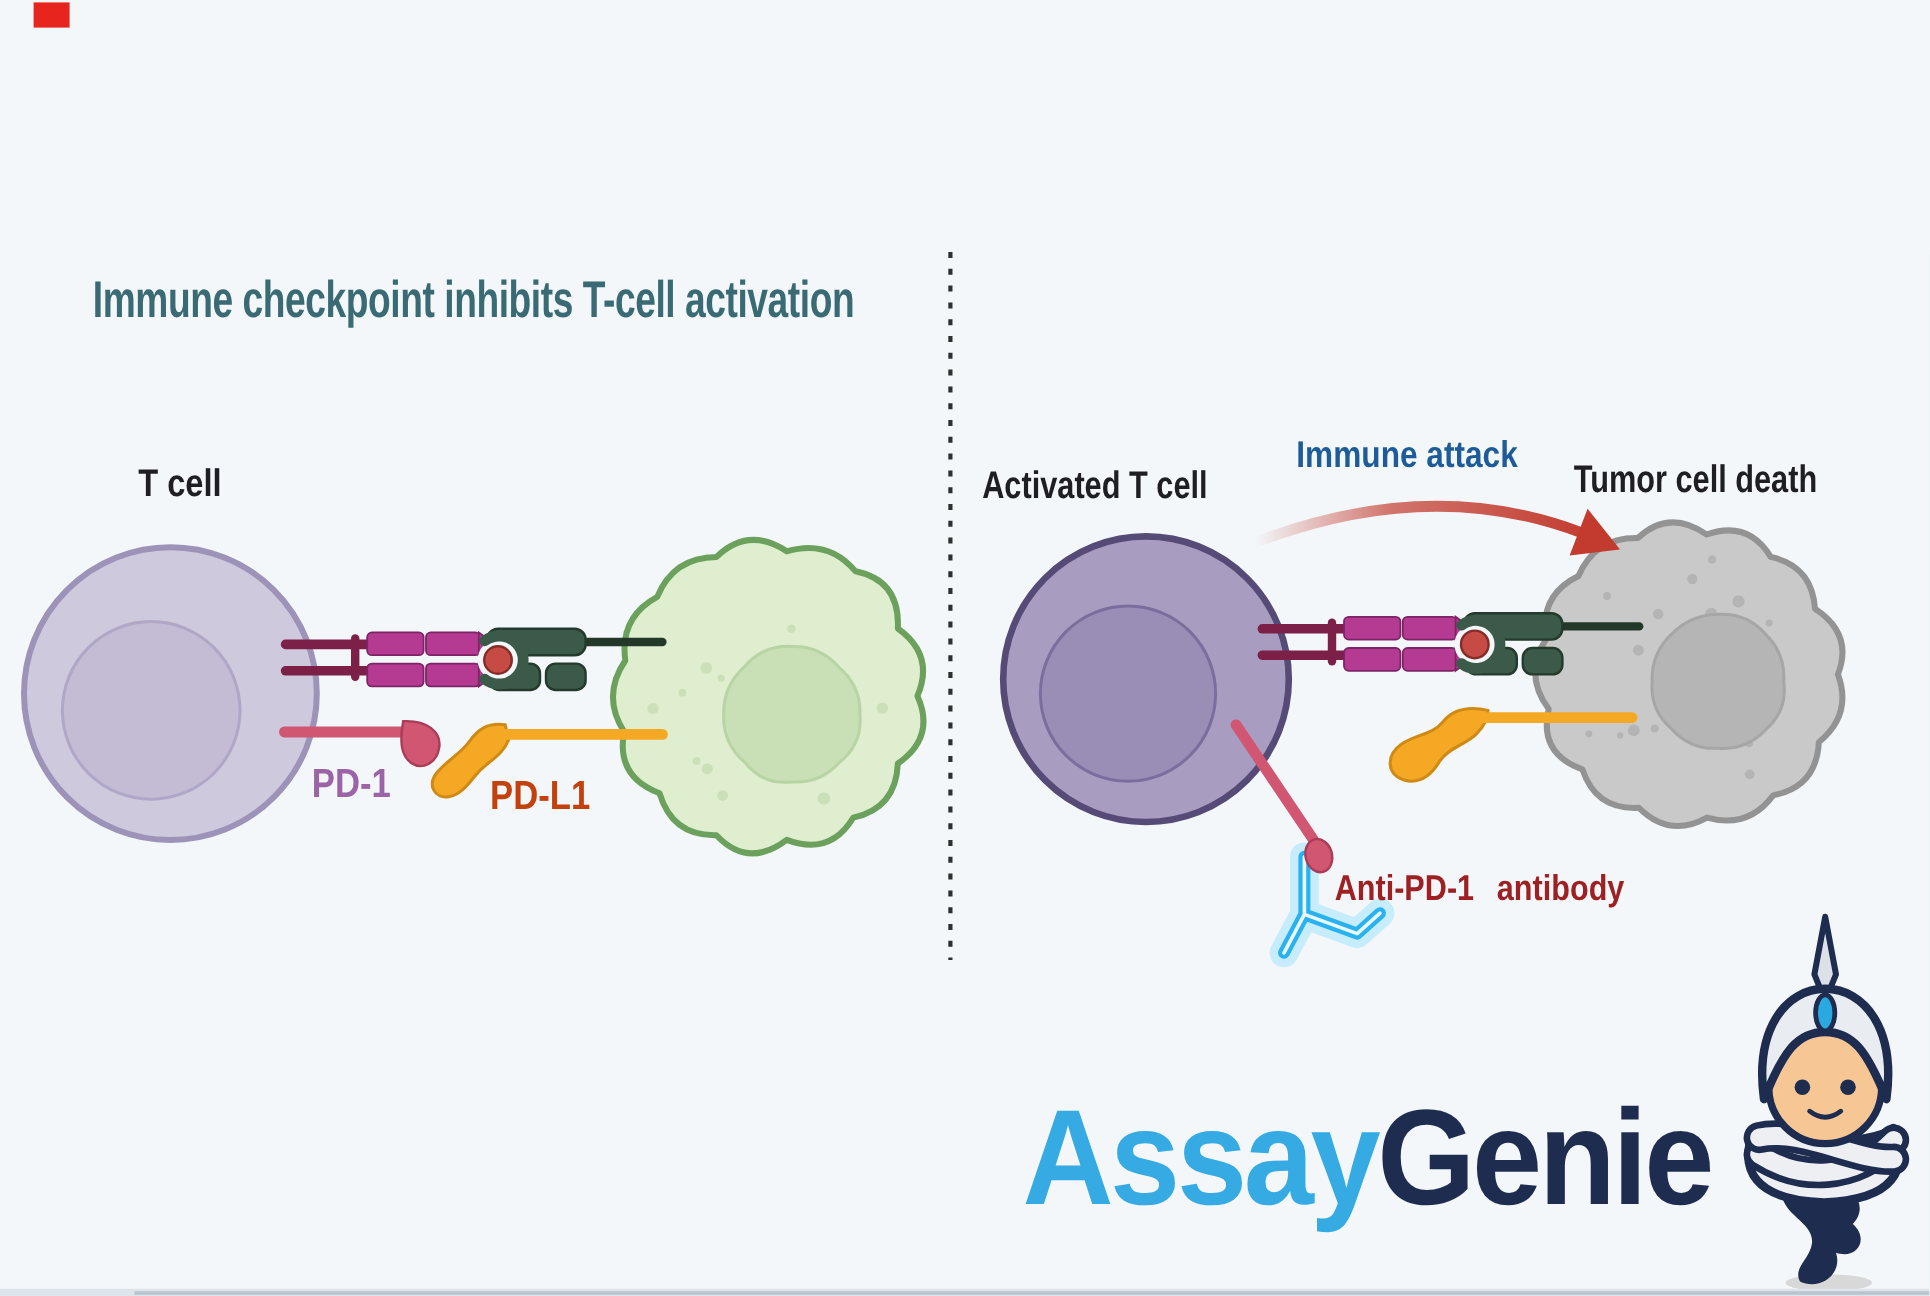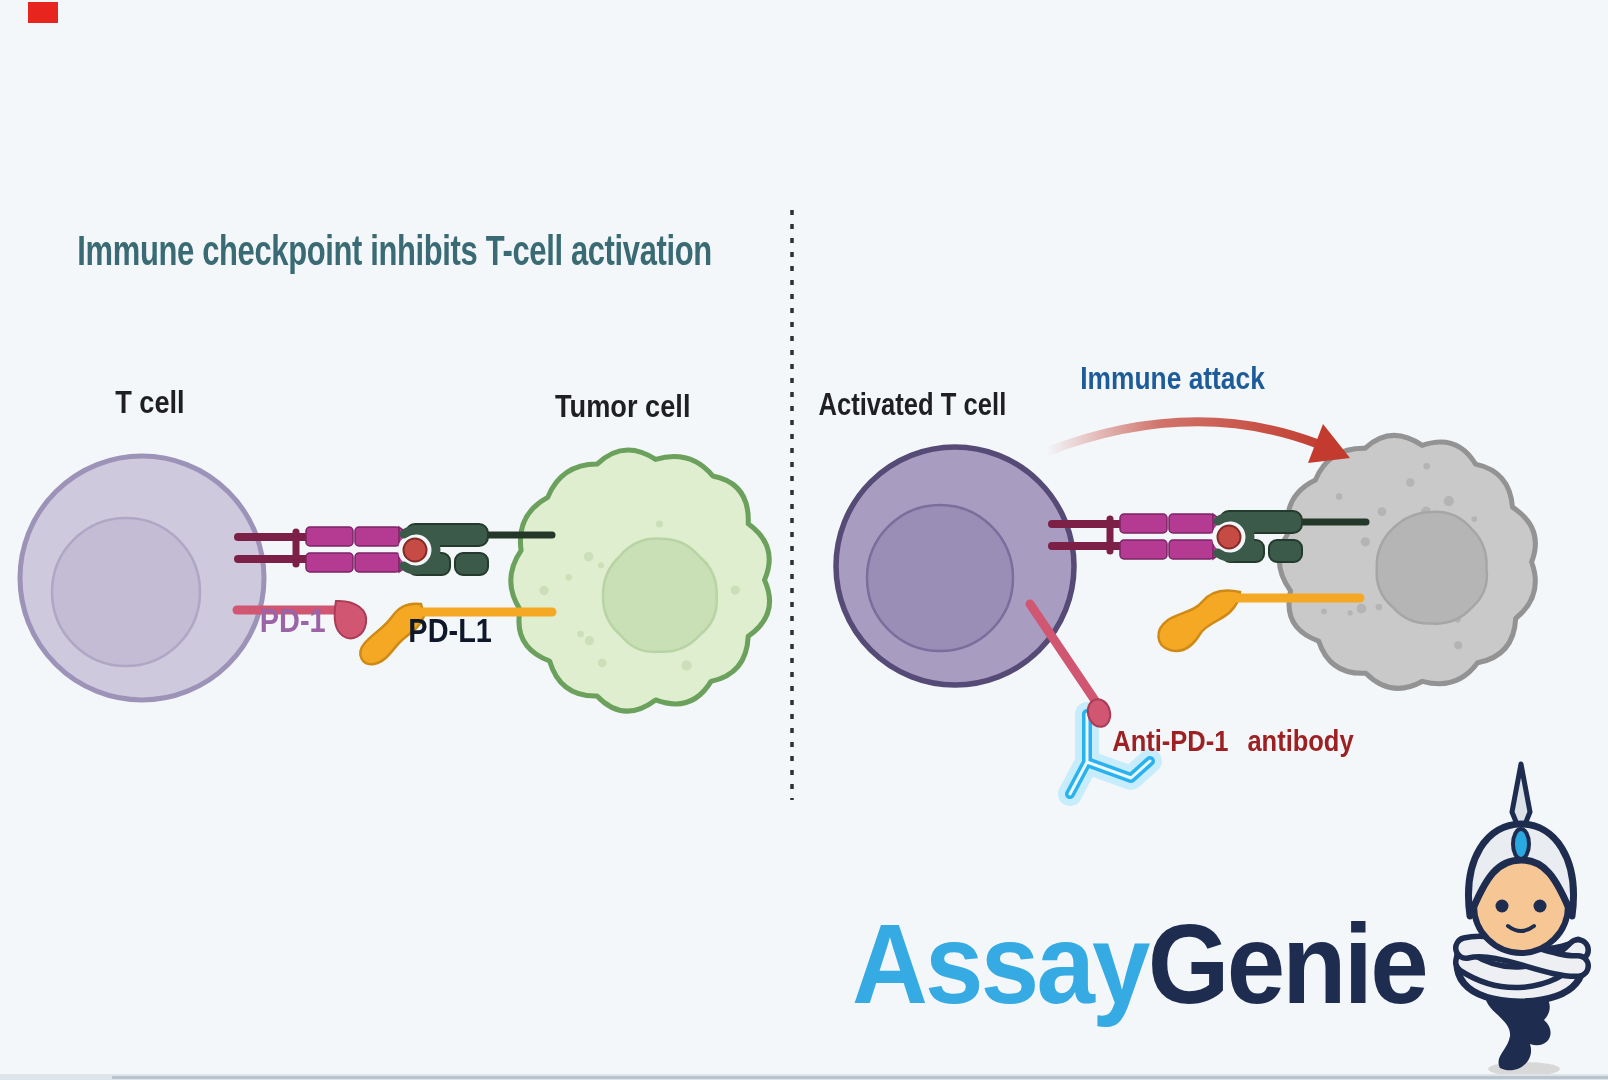--- a/index.html
+++ b/index.html
@@ -8,23 +8,23 @@
   #stage svg{position:absolute;left:0;top:0;}
   .lbl{position:absolute;display:flex;justify-content:center;
        font-weight:700;white-space:nowrap;color:#1f1f23;}
   .lbl>span{display:inline-block;}
   .sx72>span{transform:scaleX(.72);}
   .sx80>span{transform:scaleX(.80);}
   .sx85>span{transform:scaleX(.85);}
   .title{font-size:43px;color:#3a6b74;letter-spacing:-.5px;}
   .cellLbl{font-size:32px;text-align:right;}
   .attack{font-size:31px;color:#1e5c99;}
-  .pdlbl{font-size:34px;}
+  .pdlbl{font-size:34px;margin-top:33px;}
   #pd1-label{color:#9b64a6;}
-  #pdl1-label{color:#0f172a;}
+  #pdl1-label{color:#c2410c;}
   #antibody-label{align-items:center;font-size:30px;
                   color:#9d2123;line-height:1.14;}
   #logo{position:absolute;left:852px;top:899px;font-size:113px;font-weight:700;
         letter-spacing:-3px;white-space:nowrap;transform:scaleX(.93);
         transform-origin:left center;}
   #logo .p1{color:#35aae3;}
   #logo .p2{color:#1d2c4f;}
 </style>
 </head>
 <body>
@@ -174,35 +174,35 @@
   <rect x="112" y="1076" width="1496" height="3" fill="#b9c4cf"></rect>
 </svg>
 
 <div class="lbl title sx72" id="title-left" style="left:10px;width:770px;top:226px;">
   <span>Immune checkpoint inhibits T-cell activation</span>
 </div>
 
 <div class="lbl cellLbl sx85" style="left:60px;width:180px;top:384px;">
   <span>T cell</span>
 </div>
-<div class="lbl cellLbl sx85" style="left:528px;width:190px;top:388px;">
-  <span>Tumor cell</span>
-</div>
 <div class="lbl pdlbl sx85" id="pd1-label" style="left:245px;width:95px;top:601px;">
   <span>PD-1</span>
 </div>
 <div class="lbl pdlbl sx85" id="pdl1-label" style="left:395px;width:110px;top:611px;">
   <span>PD-L1</span>
 </div>
 
 <div class="lbl attack sx85" style="left:1060px;width:225px;top:361px;">
   <span>Immune attack</span>
 </div>
 <div class="lbl cellLbl sx80" style="left:797px;width:230px;top:386px;">
   <span>Activated T cell</span>
+</div>
+<div class="lbl cellLbl sx80" style="left:1295px;width:235px;top:381px;">
+  <span>Tumor cell death</span>
 </div>
 <div class="lbl sx85" id="antibody-label" style="left:1145px;width:175px;top:724px;">
   <span>Anti-PD-1</span>
   <span>antibody</span>
 </div>
 
 <div id="logo">
   <span class="p1">Assay</span><span class="p2">Genie</span>
 </div>
 

